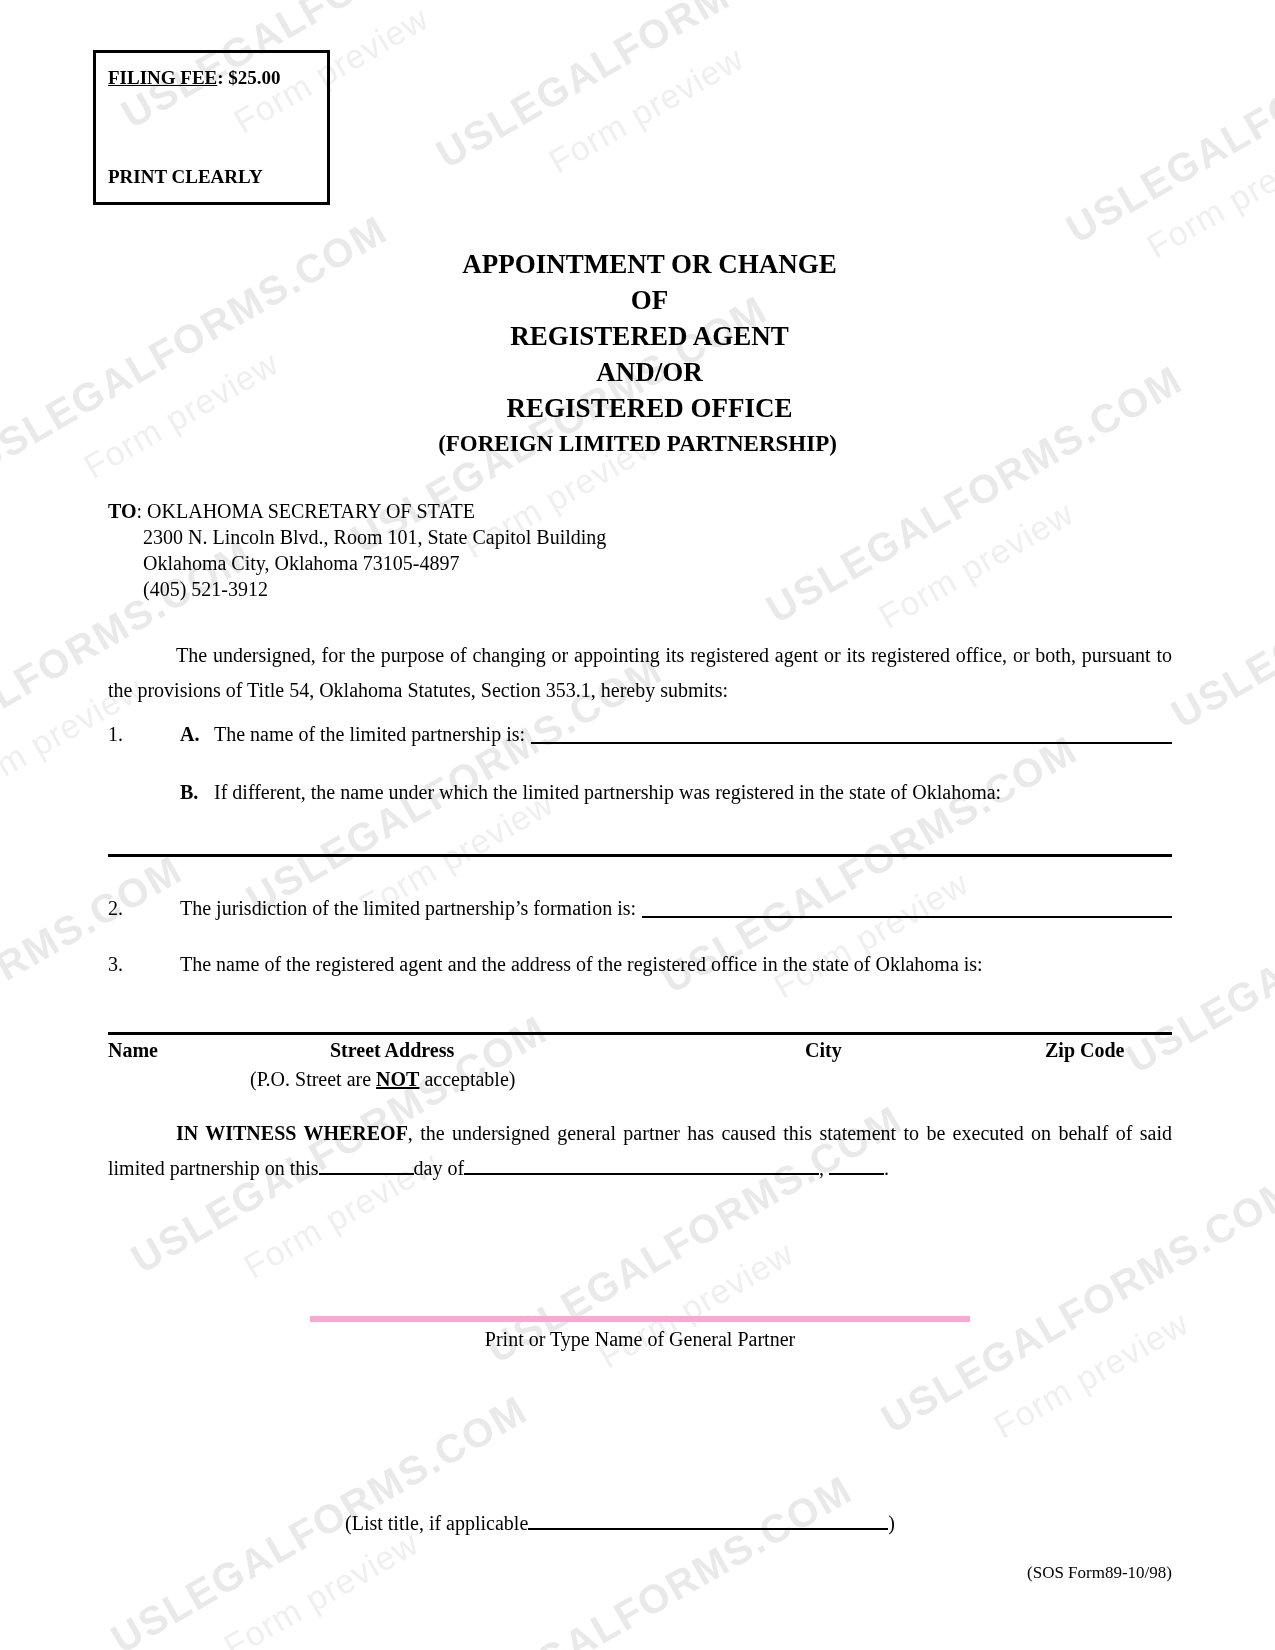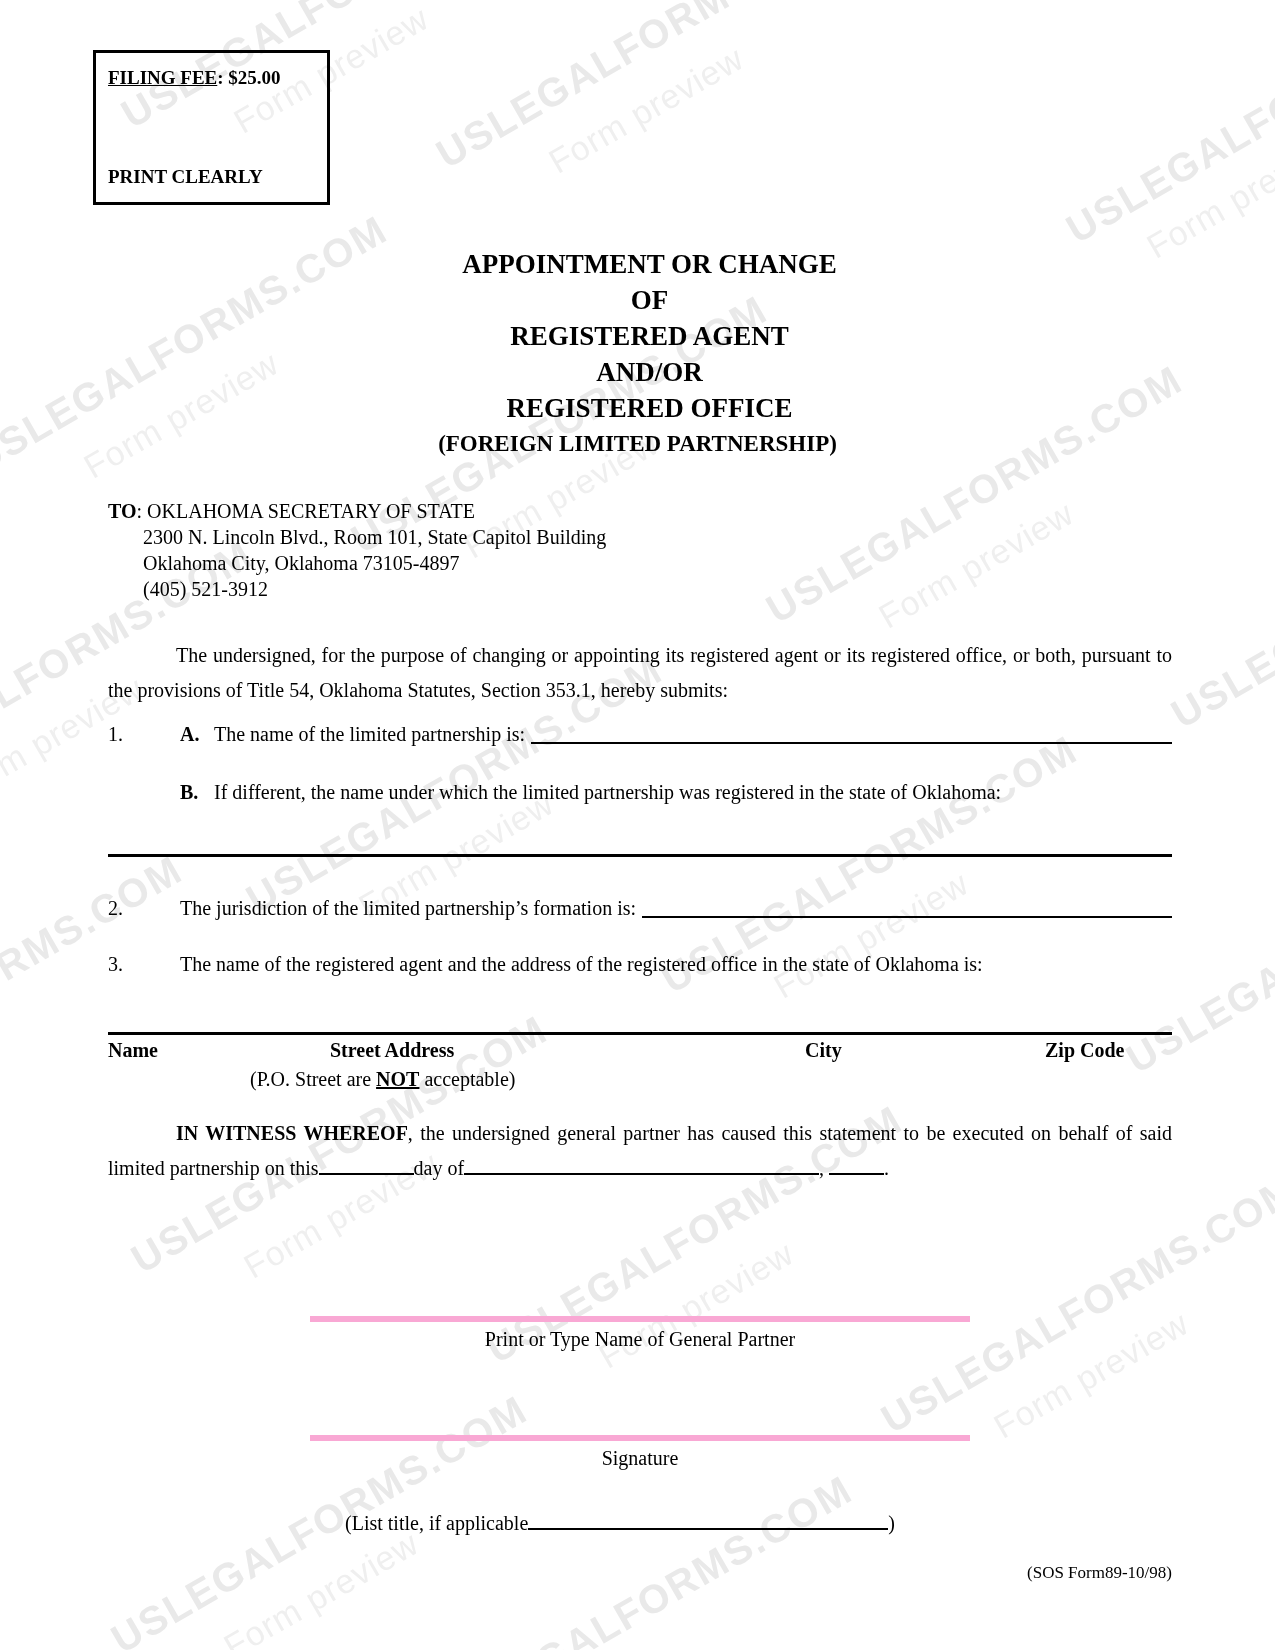--- a/index.html
+++ b/index.html
@@ -135,22 +135,19 @@
     <span class="col-label" style="left:805px;top:1039px">City</span>
     <span class="col-label" style="left:1045px;top:1039px">Zip Code</span>
     <div class="po-note"><span>(P.O. Street are </span><span class="b u">NOT</span><span> acceptable)</span></div>
 
     <div class="para witness"><span class="ind"></span><span class="b">IN WITNESS WHEREOF</span><span>, the undersigned general partner has caused this statement to be executed on behalf of said limited partnership on this</span><span class="blank" style="width:95px"></span><span>day of</span><span class="blank" style="width:355px"></span><span>,</span> <span class="blank" style="width:55px"></span><span>.</span></div>
 
     <div class="sigline" style="top:1316px">
       <span class="lab">Print or Type Name of General Partner</span>
     </div>
 
-    <div class="sigline" style="top:1435px">
-      <span class="lab">Signature</span>
-    </div>
 
     <div class="list-title"><span>(List title, if applicable</span><span class="blank" style="width:360px"></span><span>)</span></div>
 
     <div class="footer-note">(SOS Form89-10/98)</div>
 
   </div>
 </div>
 
 </body></html>

